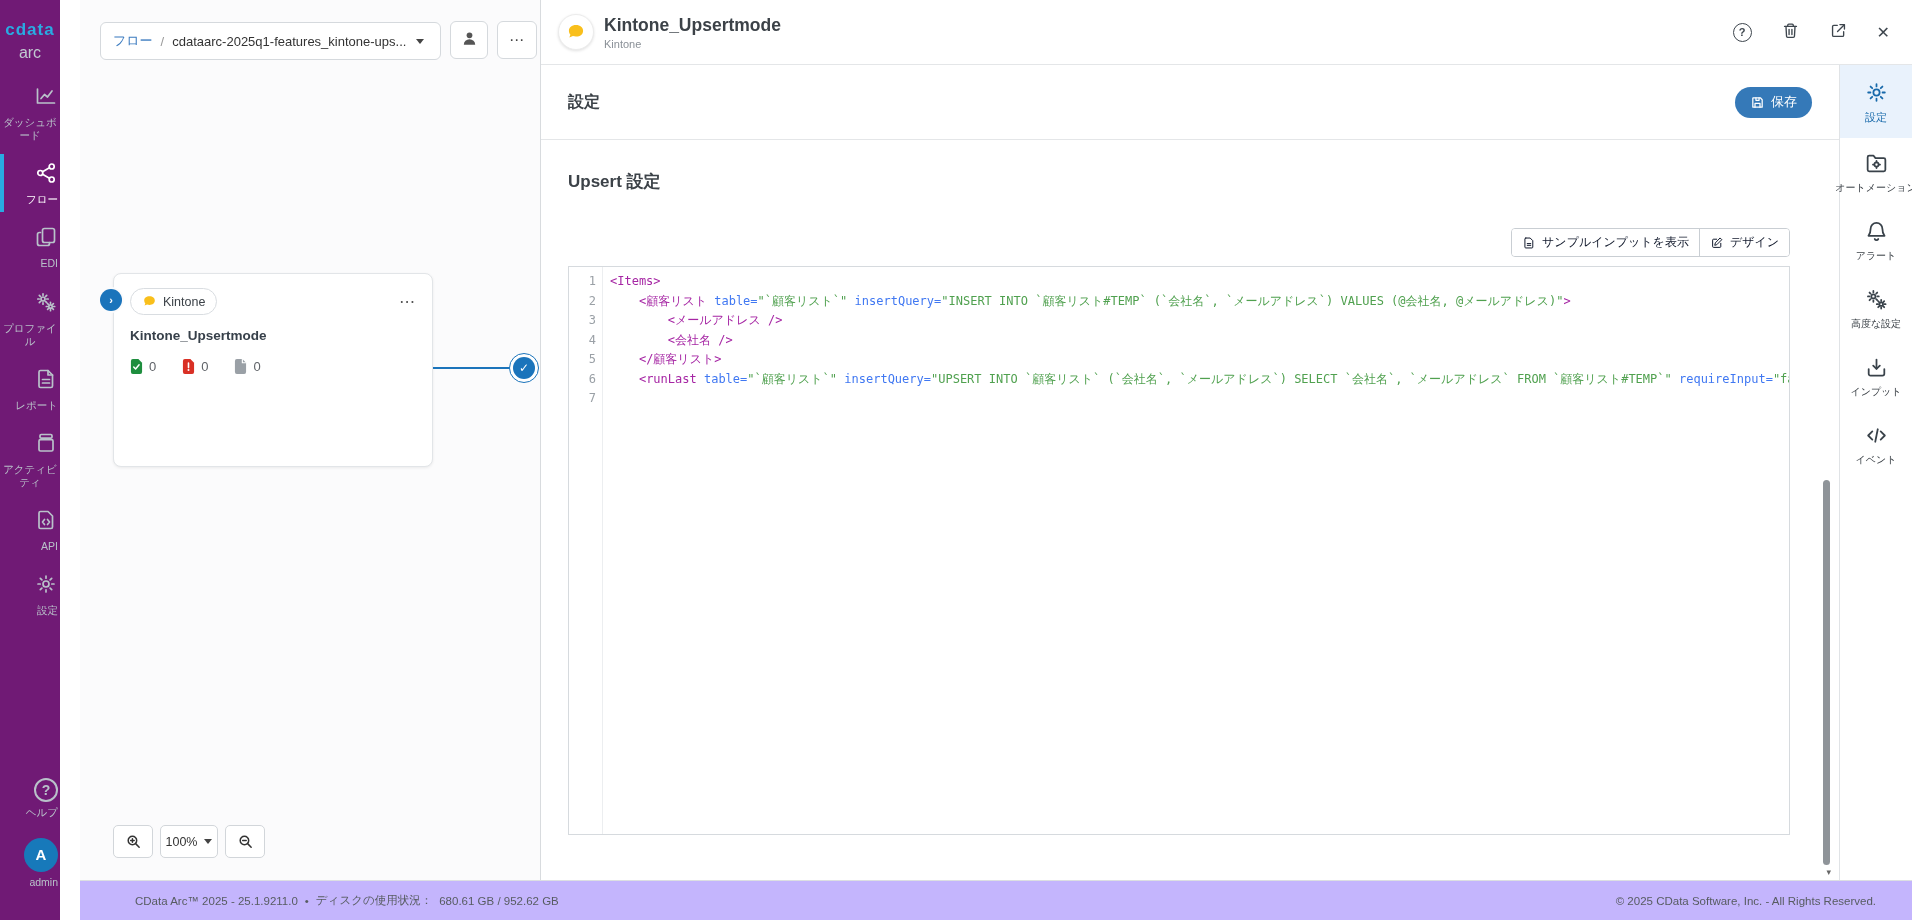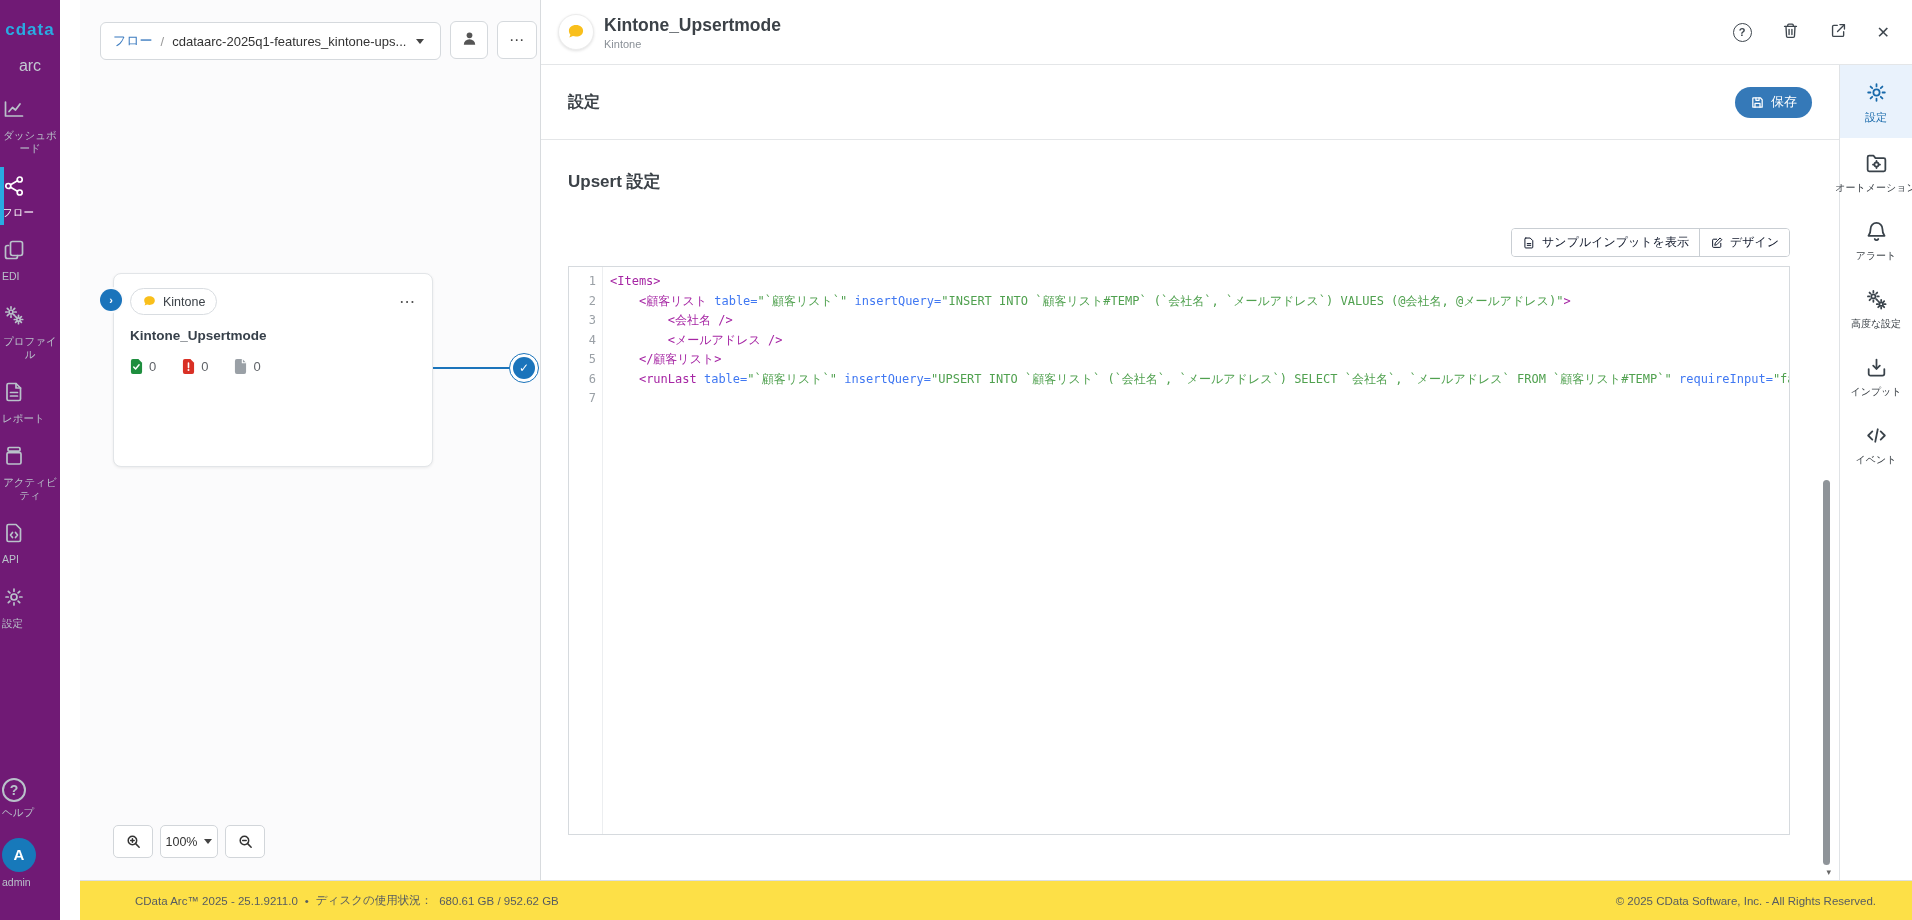--- a/index.html
+++ b/index.html
@@ -5,22 +5,22 @@
   * { margin:0; padding:0; box-sizing:border-box; }
   html,body { width:1912px; height:920px; overflow:hidden; }
   body { font-family:"Liberation Sans","DejaVu Sans",sans-serif; background:#fff; position:relative; color:#333; }
   [data-interactable="true"] { cursor:pointer; }
   svg.ic { fill:none; stroke:currentColor; stroke-width:1.7; stroke-linecap:round; stroke-linejoin:round; }
 
   
   .sidebar { position:absolute; left:0; top:0; bottom:0; width:60px; background:#701a75; display:flex; flex-direction:column; align-items:center; z-index:6; }
   .logo { margin:20px 0 12px; text-align:center; }
   .logo .l1 { font-size:17px; font-weight:bold; color:#29abe2; letter-spacing:1px; }
-  .logo .l2 { font-size:16px; color:#c2cad1; margin-top:17px; }
-  .nav-item { position:relative; width:100%; padding:10px 2px 9px; display:flex; flex-direction:column; align-items:flex-start; gap:4px; color:#b9c2ca; }
+  .logo .l2 { font-size:16px; color:#c2cad1; margin-top:4px; }
+  .nav-item { position:relative; width:100%; padding:10px 2px 9px; display:flex; flex-direction:column; align-items:flex-end; gap:4px; color:#b9c2ca; }
   .nav-item svg { width:24px; height:24px; flex:none; }
   .nav-label { font-size:10.5px; line-height:1.25; text-align:center; word-break:break-all; }
   .nav-item.active { color:#fff; }
   .nav-item.active::before { content:""; position:absolute; left:0; top:3px; bottom:3px; width:4px; background:#29abe2; }
   .nav-spacer { flex:1; }
   .help-circle { width:24px; height:24px; border:2px solid currentColor; border-radius:50%; display:flex; align-items:center; justify-content:center; font-size:14px; font-weight:bold; }
   .avatar { width:34px; height:34px; border-radius:50%; background:#1779ba; color:#fff; display:flex; align-items:center; justify-content:center; font-size:15px; font-weight:bold; }
   .sidebar .bottom-pad { height:22px; flex:none; }
 
   
@@ -99,21 +99,21 @@
 
   
   .rail { position:absolute; top:65px; right:0; bottom:0; width:73px; border-left:1px solid #e0e3e6; background:#fff; display:flex; flex-direction:column; }
   .rail-item { display:flex; flex-direction:column; align-items:center; gap:5px; padding:13px 0 11px; color:#39424a; }
   .rail-item svg { width:25px; height:25px; }
   .rail-label { font-size:10px; color:#3c4248; white-space:nowrap; }
   .rail-item.active { background:#e9f2fc; color:#1769aa; padding:15px 0 13px; }
   .rail-item.active .rail-label { color:#1769aa; font-size:11px; }
 
   
-  .footer { position:absolute; left:80px; right:0; bottom:0; height:40px; background:#fde047; border-top:1px solid #dcdfe2; display:flex; align-items:center; font-size:11.5px; color:#575c61; }
+  .footer { position:absolute; left:80px; right:0; bottom:0; height:40px; background:#c4b5fd; border-top:1px solid #dcdfe2; display:flex; align-items:center; font-size:11.5px; color:#575c61; }
   .foot-left { margin-left:55px; display:flex; gap:7px; align-items:center; }
   .foot-right { margin-left:auto; margin-right:36px; }
 </style>
 </head>
 <body>
 
 <div class="sidebar" data-interactable="false">
   <div class="logo" data-interactable="true">
     <div class="l1" data-interactable="false">cdata</div>
     <div class="l2" data-interactable="false">arc</div>
@@ -357,22 +357,22 @@
           <div>2</div>
           <div>3</div>
           <div>4</div>
           <div>5</div>
           <div>6</div>
           <div>7</div>
         </div>
       <div class="code" data-interactable="true">
           <div class="code-line"><span class="tok-tag">&lt;Items&gt;</span></div>
           <div class="code-line"><span class="tok-pl">    </span><span class="tok-tag">&lt;顧客リスト</span><span class="tok-pl"> </span><span class="tok-attr">table=</span><span class="tok-str">"`顧客リスト`"</span><span class="tok-pl"> </span><span class="tok-attr">insertQuery=</span><span class="tok-str">"INSERT INTO `顧客リスト#TEMP` (`会社名`, `メールアドレス`) VALUES (@会社名, @メールアドレス)"</span><span class="tok-tag">&gt;</span></div>
+          <div class="code-line"><span class="tok-pl">        </span><span class="tok-tag">&lt;メールアドレス /&gt;</span></div>
           <div class="code-line"><span class="tok-pl">        </span><span class="tok-tag">&lt;会社名 /&gt;</span></div>
-          <div class="code-line"><span class="tok-pl">        </span><span class="tok-tag">&lt;メールアドレス /&gt;</span></div>
           <div class="code-line"><span class="tok-pl">    </span><span class="tok-tag">&lt;/顧客リスト&gt;</span></div>
           <div class="code-line"><span class="tok-pl">    </span><span class="tok-tag">&lt;runLast</span><span class="tok-pl"> </span><span class="tok-attr">table=</span><span class="tok-str">"`顧客リスト`"</span><span class="tok-pl"> </span><span class="tok-attr">insertQuery=</span><span class="tok-str">"UPSERT INTO `顧客リスト` (`会社名`, `メールアドレス`) SELECT `会社名`, `メールアドレス` FROM `顧客リスト#TEMP`"</span><span class="tok-pl"> </span><span class="tok-attr">requireInput=</span><span class="tok-str">"false"</span></div>
         </div>
     </div>
 
     <div class="scroll-thumb" data-interactable="true"></div>
     <div class="scroll-arrow" data-interactable="true">▾</div>
   </div>
 
   <div class="rail" data-interactable="false">

